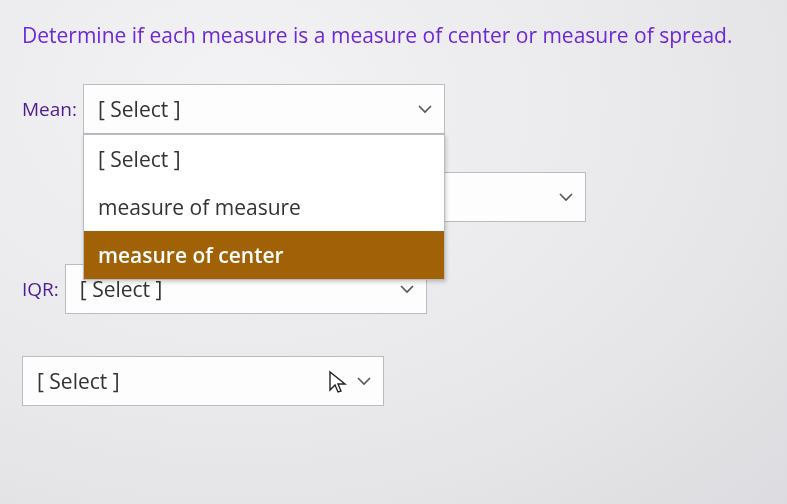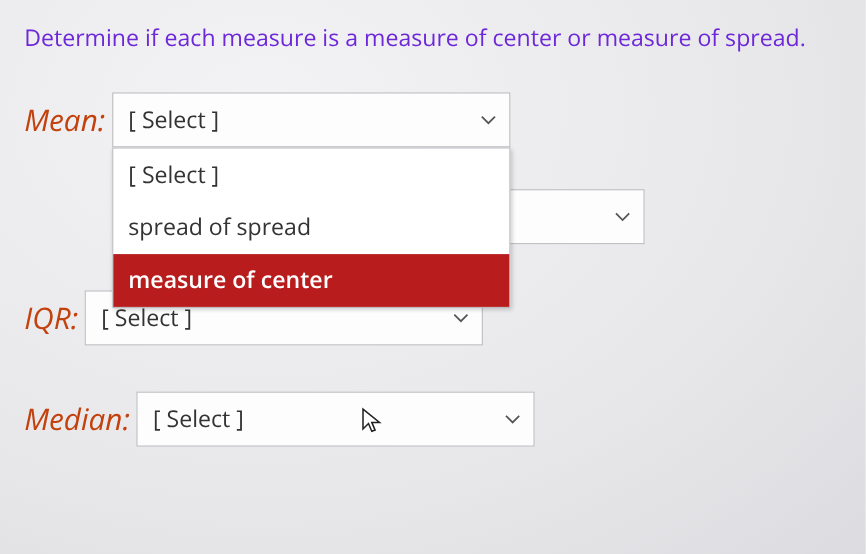--- a/index.html
+++ b/index.html
@@ -19,24 +19,23 @@
     color: #6d28d9;
     margin-bottom: 30px;
   }
   .row {
     display: flex;
     align-items: center;
     margin-bottom: 42px;
     position: relative;
   }
   .label {
-    font-size: 27px;
-    color: #c2410c;
+    font-size: 19px;
+    color: #4c1d95;
     margin-right: 6px;
-    font-style: italic;
   }
   .selectbox {
     position: relative;
     border: 1px solid #bcbcc0;
     background: #fdfdfd;
     height: 50px;
     display: flex;
     align-items: center;
     padding: 0 38px 0 14px;
     font-size: 21px;
@@ -61,21 +60,21 @@
     box-shadow: 1px 2px 4px rgba(0,0,0,0.2);
     z-index: 10;
   }
   .option {
     font-size: 21px;
     padding: 10px 14px;
     color: #333;
     cursor: pointer;
   }
   .option.highlight {
-    background: #b91c1c;
+    background: #a16207;
     color: #fff;
     font-weight: 600;
   }
   #row-mean .selectbox { width: 362px; }
   #row-sd { margin-top: -4px; }
   #row-sd .selectbox { width: 152px; margin-left: 412px; }
   #row-iqr .selectbox { width: 362px; }
   #row-median .selectbox { width: 362px; }
 
   .cursor {
@@ -94,21 +93,21 @@
   <span class="label">Mean:</span>
   <div class="selectbox">
     <span>[ Select ]</span>
     <span class="chev">
       <svg width="14" height="10" viewBox="0 0 14 10">
           <path d="M1 2 L7 8 L13 2" stroke="#555" stroke-width="1.6" fill="none"></path>
         </svg>
     </span>
     <div class="dropdown">
       <div class="option">[ Select ]</div>
-      <div class="option">spread of spread</div>
+      <div class="option">measure of measure</div>
       <div class="option highlight">measure of center</div>
     </div>
   </div>
 </div>
 
 <div class="row" id="row-sd">
   <div class="selectbox">
     <span></span>
     <span class="chev">
       <svg width="14" height="10" viewBox="0 0 14 10">
@@ -124,21 +123,20 @@
     <span>[ Select ]</span>
     <span class="chev">
       <svg width="14" height="10" viewBox="0 0 14 10">
           <path d="M1 2 L7 8 L13 2" stroke="#555" stroke-width="1.6" fill="none"></path>
         </svg>
     </span>
   </div>
 </div>
 
 <div class="row" id="row-median">
-  <span class="label">Median:</span>
   <div class="selectbox">
     <span>[ Select ]</span>
     <span class="chev">
       <svg width="14" height="10" viewBox="0 0 14 10">
           <path d="M1 2 L7 8 L13 2" stroke="#555" stroke-width="1.6" fill="none"></path>
         </svg>
     </span>
   </div>
 </div>
 

